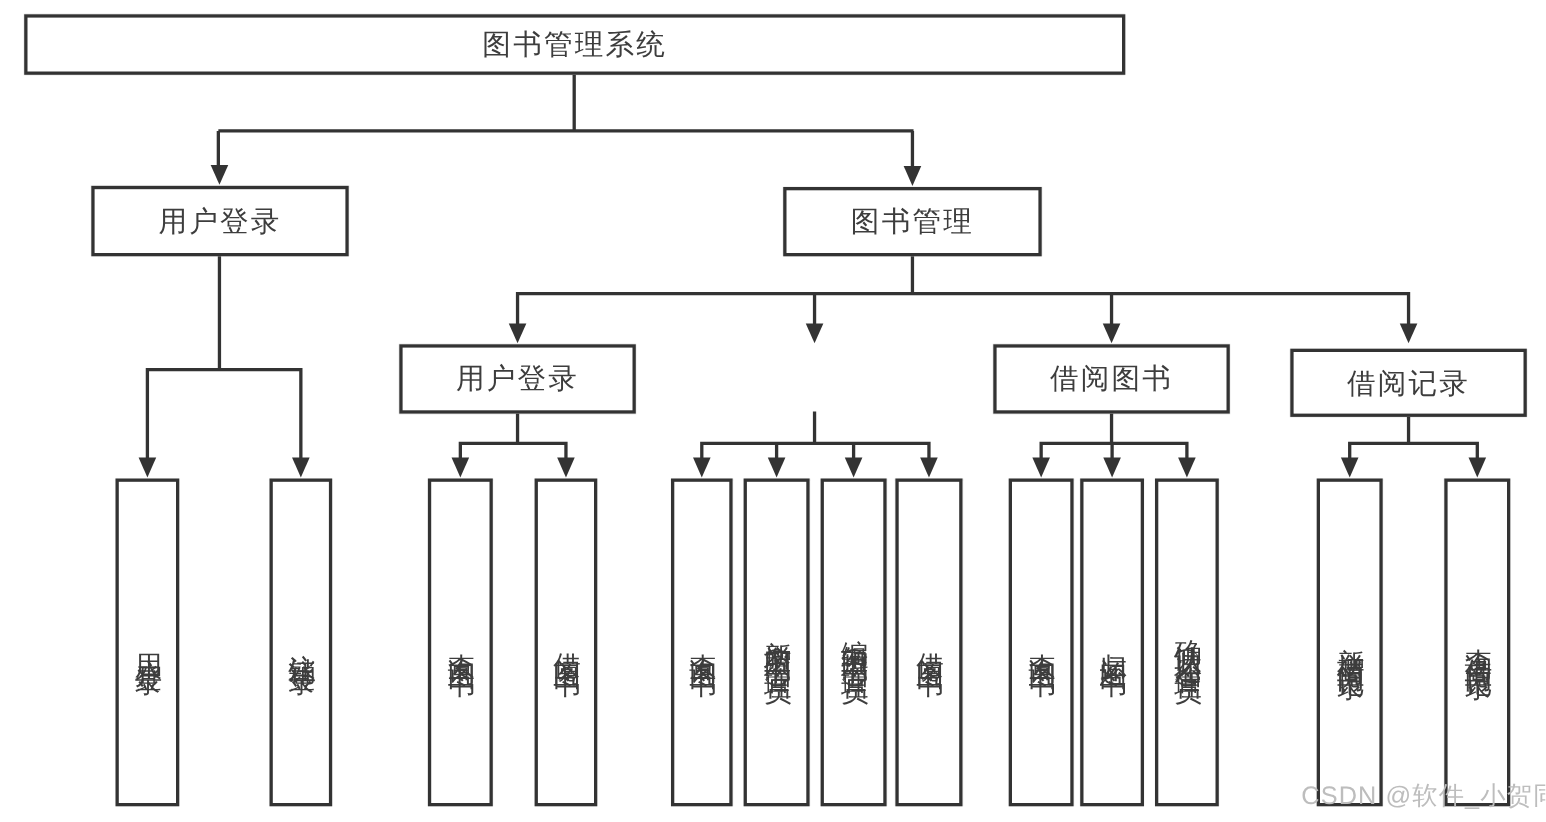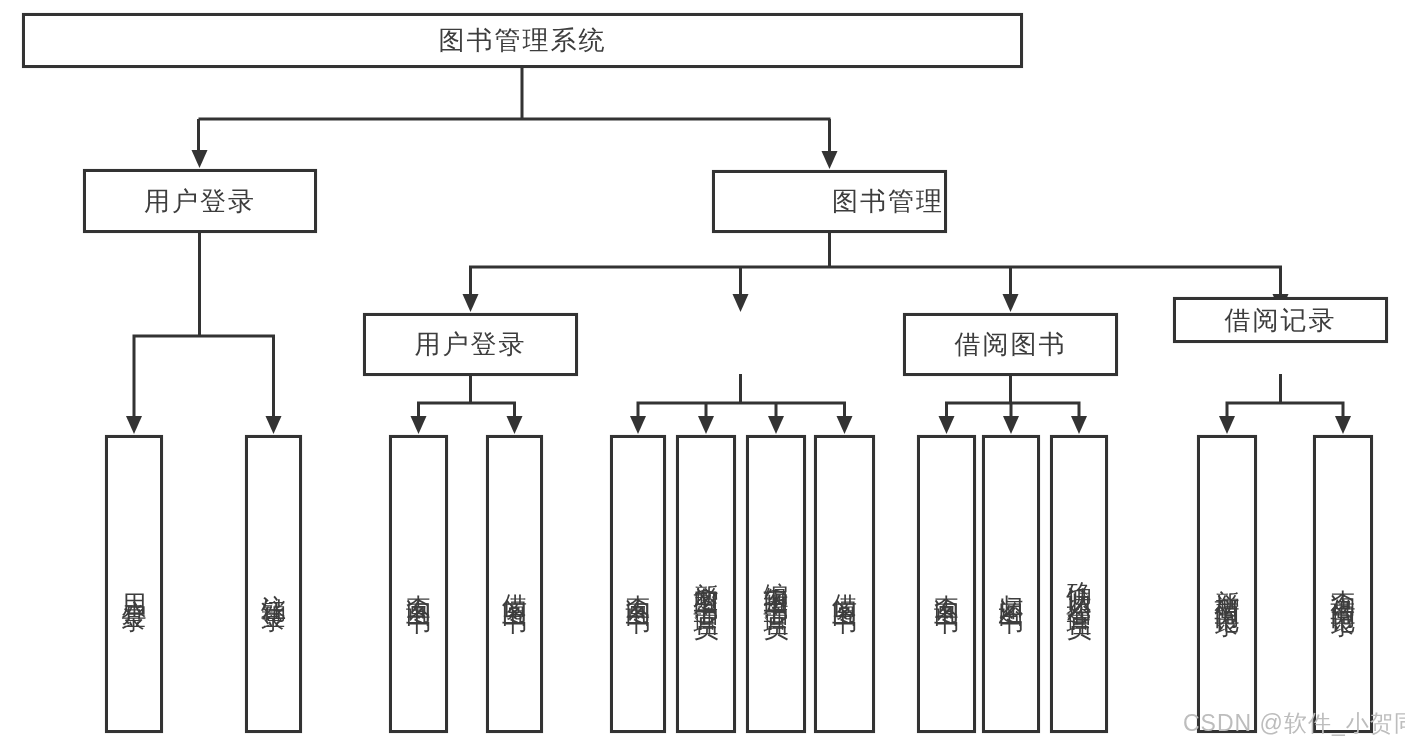--- a/index.html
+++ b/index.html
@@ -92,31 +92,31 @@
     </g>
   </svg>
 
   <div class="node" style="left:22px; top:13px; width:1001px; height:55px;">
     <span class="hlabel">图书管理系统</span>
   </div>
 
   <div class="node" style="left:83px; top:169px; width:234px; height:64px;">
     <span class="hlabel">用户登录</span>
   </div>
-  <div class="node" style="left:712px; top:170px; width:235px; height:63px;justify-content:flex-end;">
+  <div class="node" style="left:712px; top:170px; width:235px; height:63px;">
     <span class="hlabel">图书管理</span>
   </div>
 
   <div class="node" style="left:363px; top:313px; width:215px; height:63px;">
     <span class="hlabel">用户登录</span>
   </div>
   <div class="node" style="left:903px; top:313px; width:215px; height:63px;">
     <span class="hlabel">借阅图书</span>
   </div>
-  <div class="node" style="left:1173px; top:297px; width:215px; height:46px;">
+  <div class="node" style="left:1173px; top:317px; width:215px; height:62px;">
     <span class="hlabel">借阅记录</span>
   </div>
 
   <div class="node" style="left:105px; top:435px; width:58px; height:298px;">
     <span class="vlabel">用户登录</span>
   </div>
   <div class="node" style="left:245px; top:435px; width:57px; height:298px;">
     <span class="vlabel">注销登录</span>
   </div>
 

